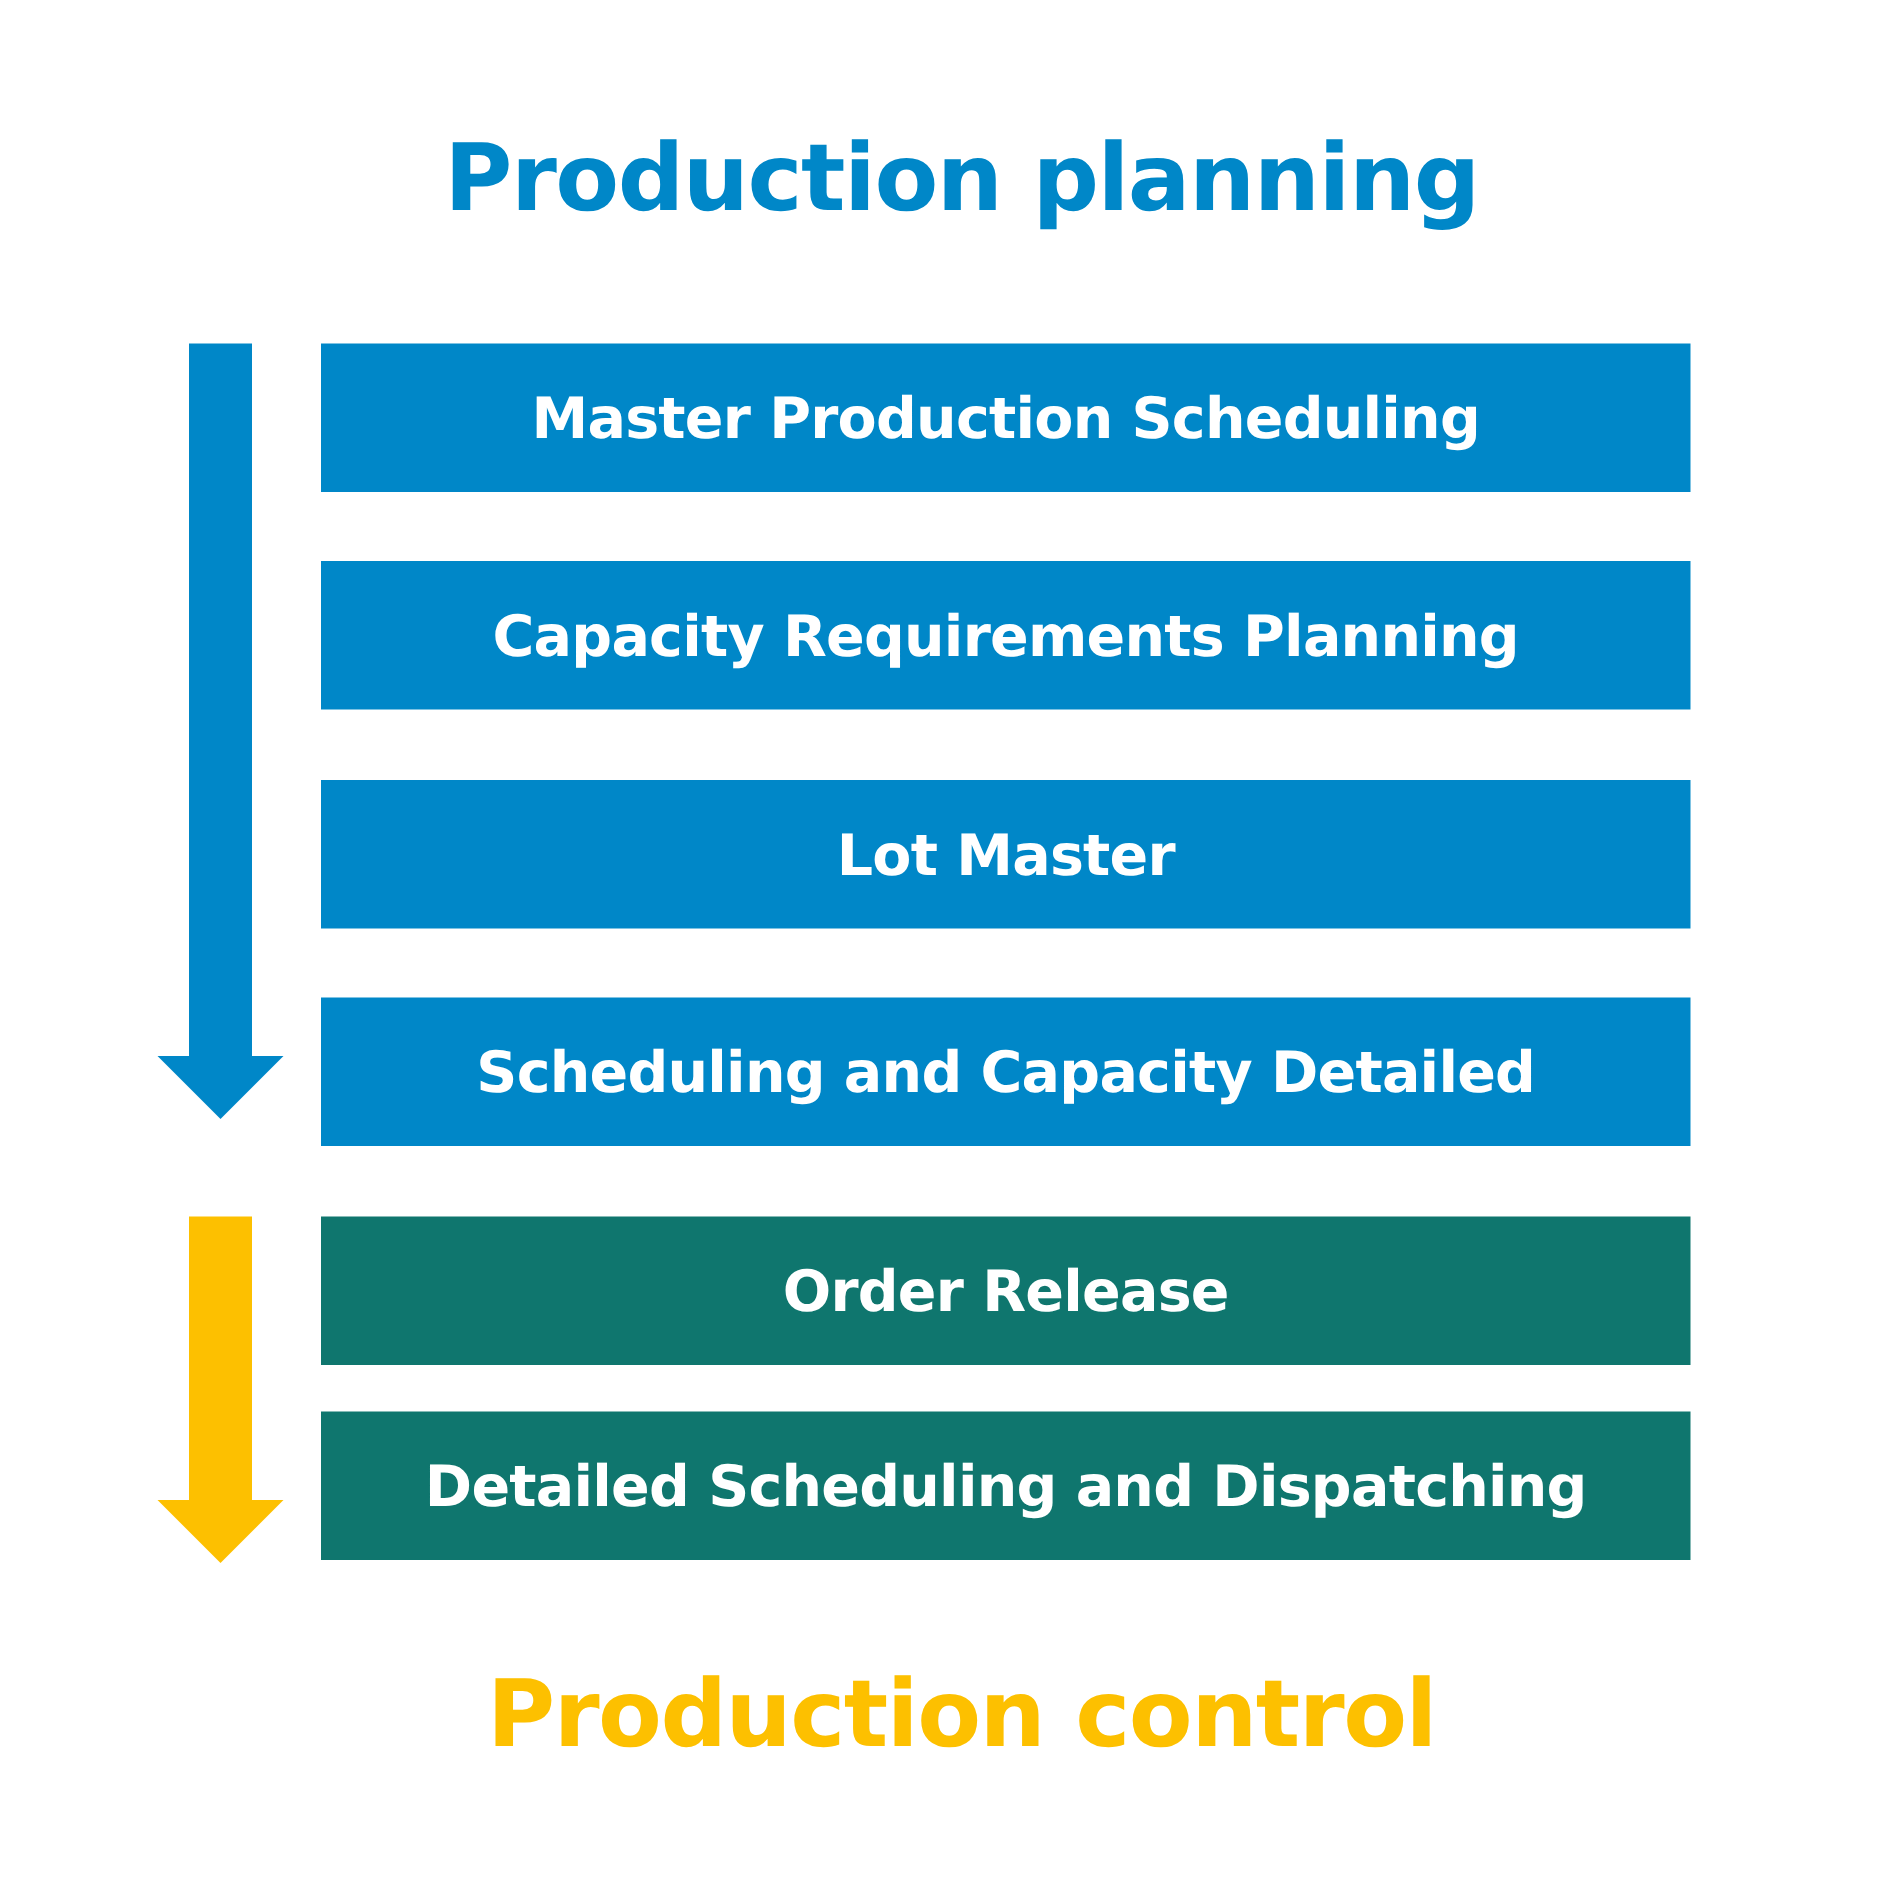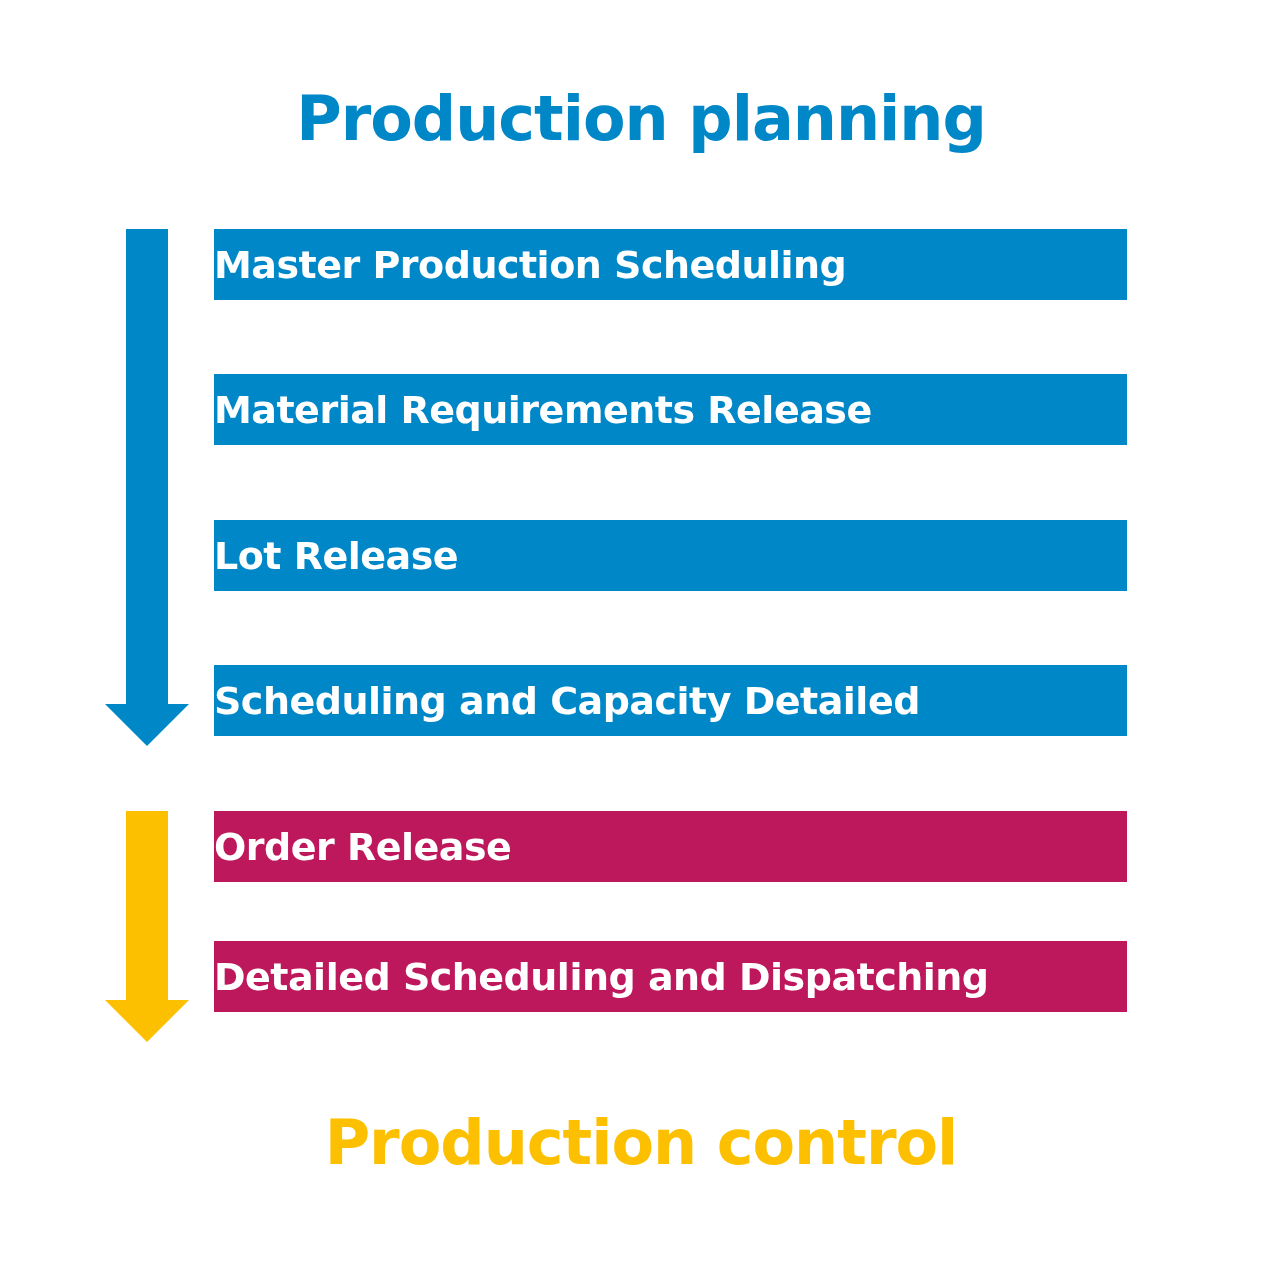--- a/index.html
+++ b/index.html
@@ -2,46 +2,46 @@
 <html><head>
 <meta charset="utf-8">
 <style>
   html, body { margin:0; padding:0; background:#ffffff; }
   body { width:1264px; height:1264px; position:relative; overflow:hidden;
          font-family:"DejaVu Sans", "Liberation Sans", sans-serif; }
   .title { position:absolute; left:0; width:1282px; text-align:center;
            font-weight:bold; font-size:62px; letter-spacing:-1px; }
   #title-top { top:82px; color:#0087C8; }
   #title-bottom { top:1106px; color:#FDC000; }
-  .box { position:absolute; left:214px; width:913px; height:71px;
-         display:flex; align-items:center; 
+  .box { position:absolute; left:214px; width:913px; height:99px;
+         display:flex; align-items:center; justify-content:center;
          color:#ffffff; font-weight:bold; font-size:38px; letter-spacing:-0.5px;
          white-space:nowrap; }
   .blue { background:#0087C8; }
-  .yellow { background:#be185d; }
+  .yellow { background:#0f766e; }
   svg.arrow { position:absolute; left:0; top:0; }
 </style>
 </head>
 <body>
 
 <div id="title-top" class="title">Production planning</div>
 
 <svg class="arrow" width="1264" height="1264">
   <polygon fill="#0087C8" points="126,229 168,229 168,704 189,704 147,746 105,704 126,704"></polygon>
   <polygon fill="#FDC000" points="126,811 168,811 168,1000 189,1000 147,1042 105,1000 126,1000"></polygon>
 </svg>
 
 <div class="box blue" style="top:229px">
   <span>Master Production Scheduling</span>
 </div>
 <div class="box blue" style="top:374px">
-  <span>Material Requirements Release</span>
+  <span>Capacity Requirements Planning</span>
 </div>
 <div class="box blue" style="top:520px">
-  <span>Lot Release</span>
+  <span>Lot Master</span>
 </div>
 <div class="box blue" style="top:665px">
   <span>Scheduling and Capacity Detailed</span>
 </div>
 <div class="box yellow" style="top:811px">
   <span>Order Release</span>
 </div>
 <div class="box yellow" style="top:941px">
   <span>Detailed Scheduling and Dispatching</span>
 </div>

